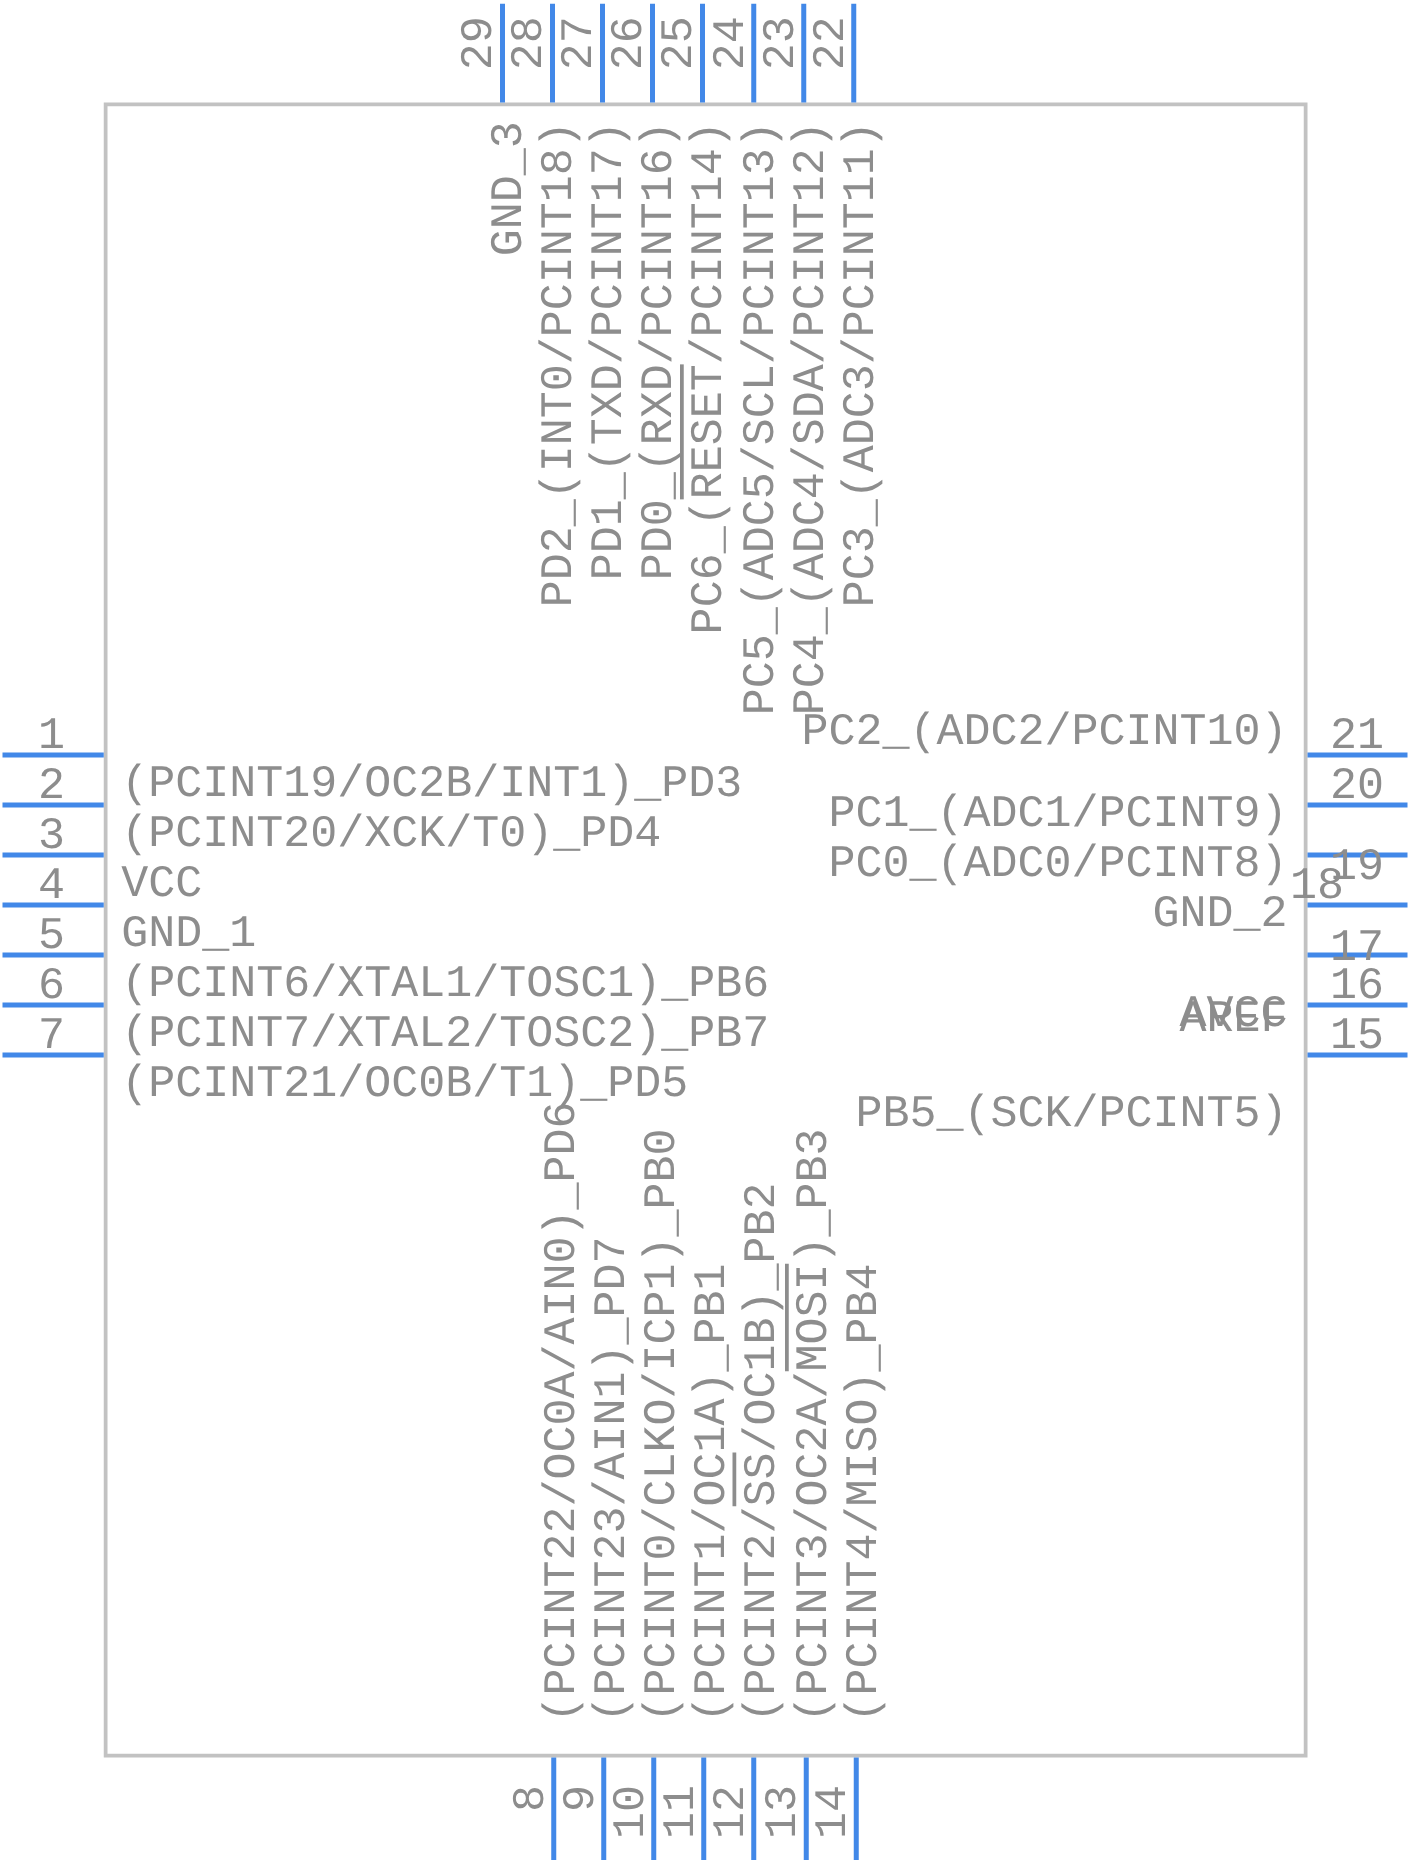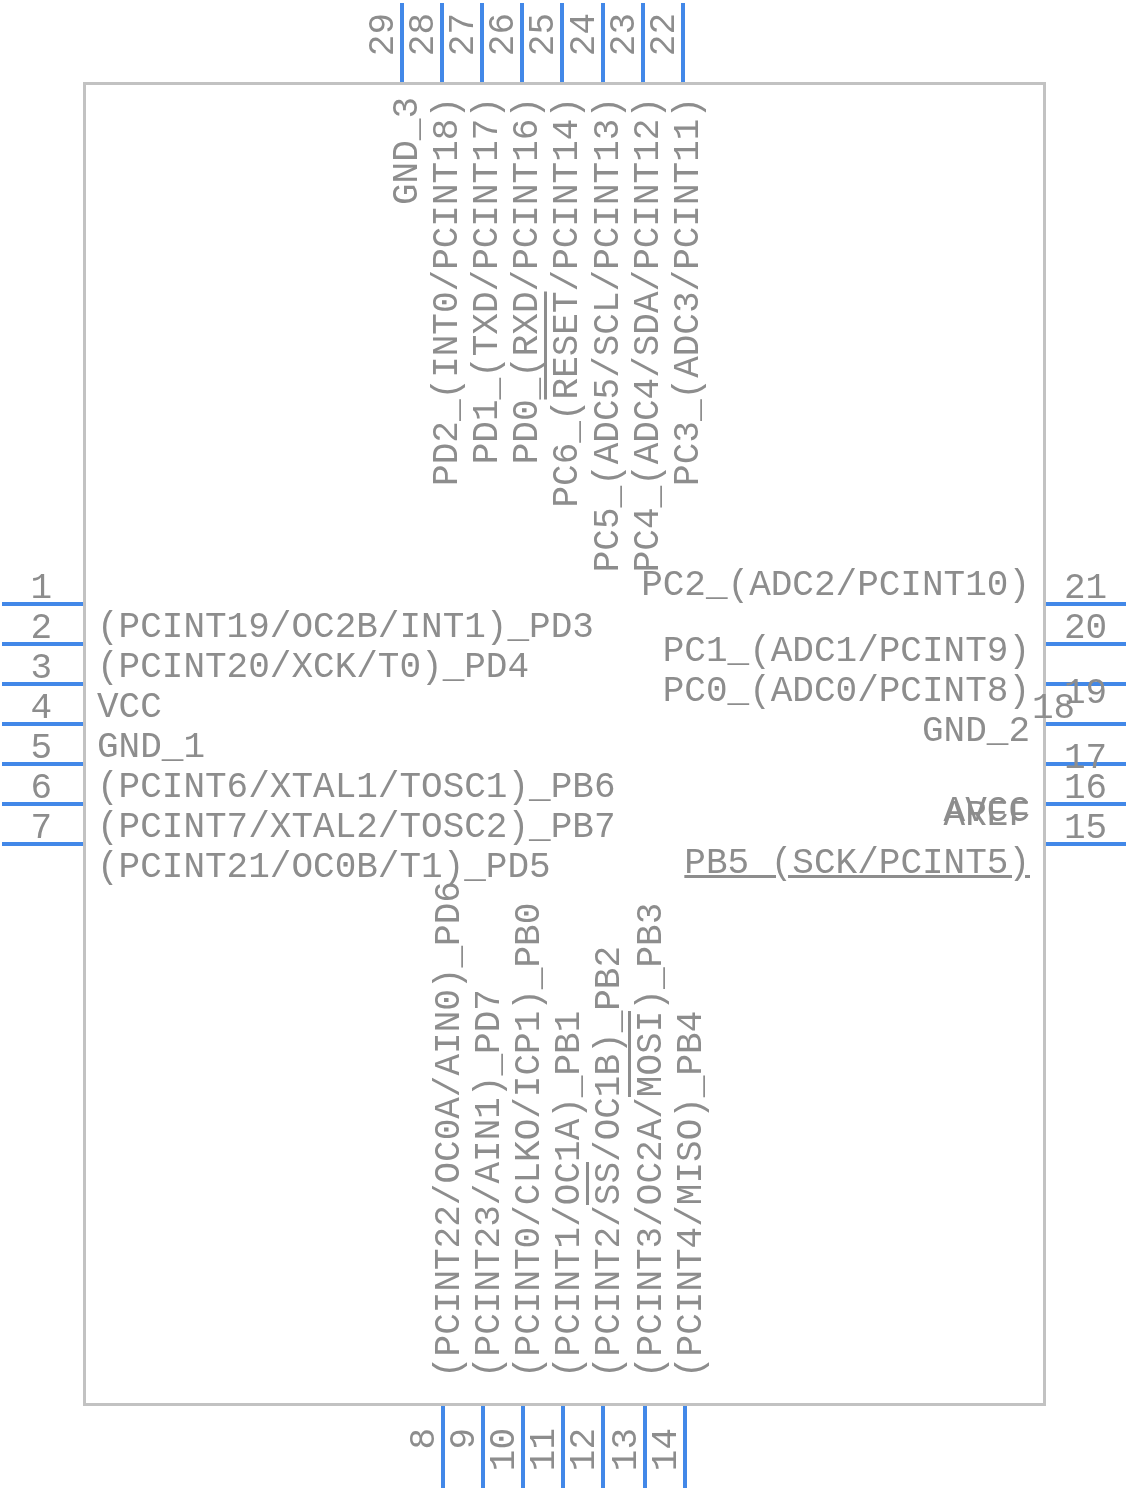--- a/index.html
+++ b/index.html
@@ -112,21 +112,21 @@
         <div class="txt lbl-right" style="top: 798px;">AREF</div>
       </div>
       <div>
         <div class="pin-line" style="left: 1046px; top: 802px; width: 80px; height: 4px;"></div>
         <div class="txt" style="left: 1064px; top: 771px;">16</div>
         <div class="txt lbl-right" style="top: 794px;">AVCC</div>
       </div>
       <div>
         <div class="pin-line" style="left: 1046px; top: 842px; width: 80px; height: 4px;"></div>
         <div class="txt" style="left: 1064px; top: 811px;">15</div>
-        <div class="txt lbl-right" style="top: 846px; text-decoration: underline;">PB5_(SCK/PCINT5)</div>
+        <div class="txt lbl-right" style="top: 874px;">PB5_(SCK/PCINT5)</div>
       </div>
     </div>
   <div id="pins-top">
       <div>
         <div class="pin-line" style="left: 400px; top: 3px; width: 4px; height: 79px;"></div>
         <div class="txt vtext v-end" style="left: 366px; top: 13px;">29</div>
         <div class="txt vtext v-end" style="left: 390px; top: 97px;">GND_3</div>
       </div>
       <div>
         <div class="pin-line" style="left: 440px; top: 3px; width: 4px; height: 79px;"></div>

